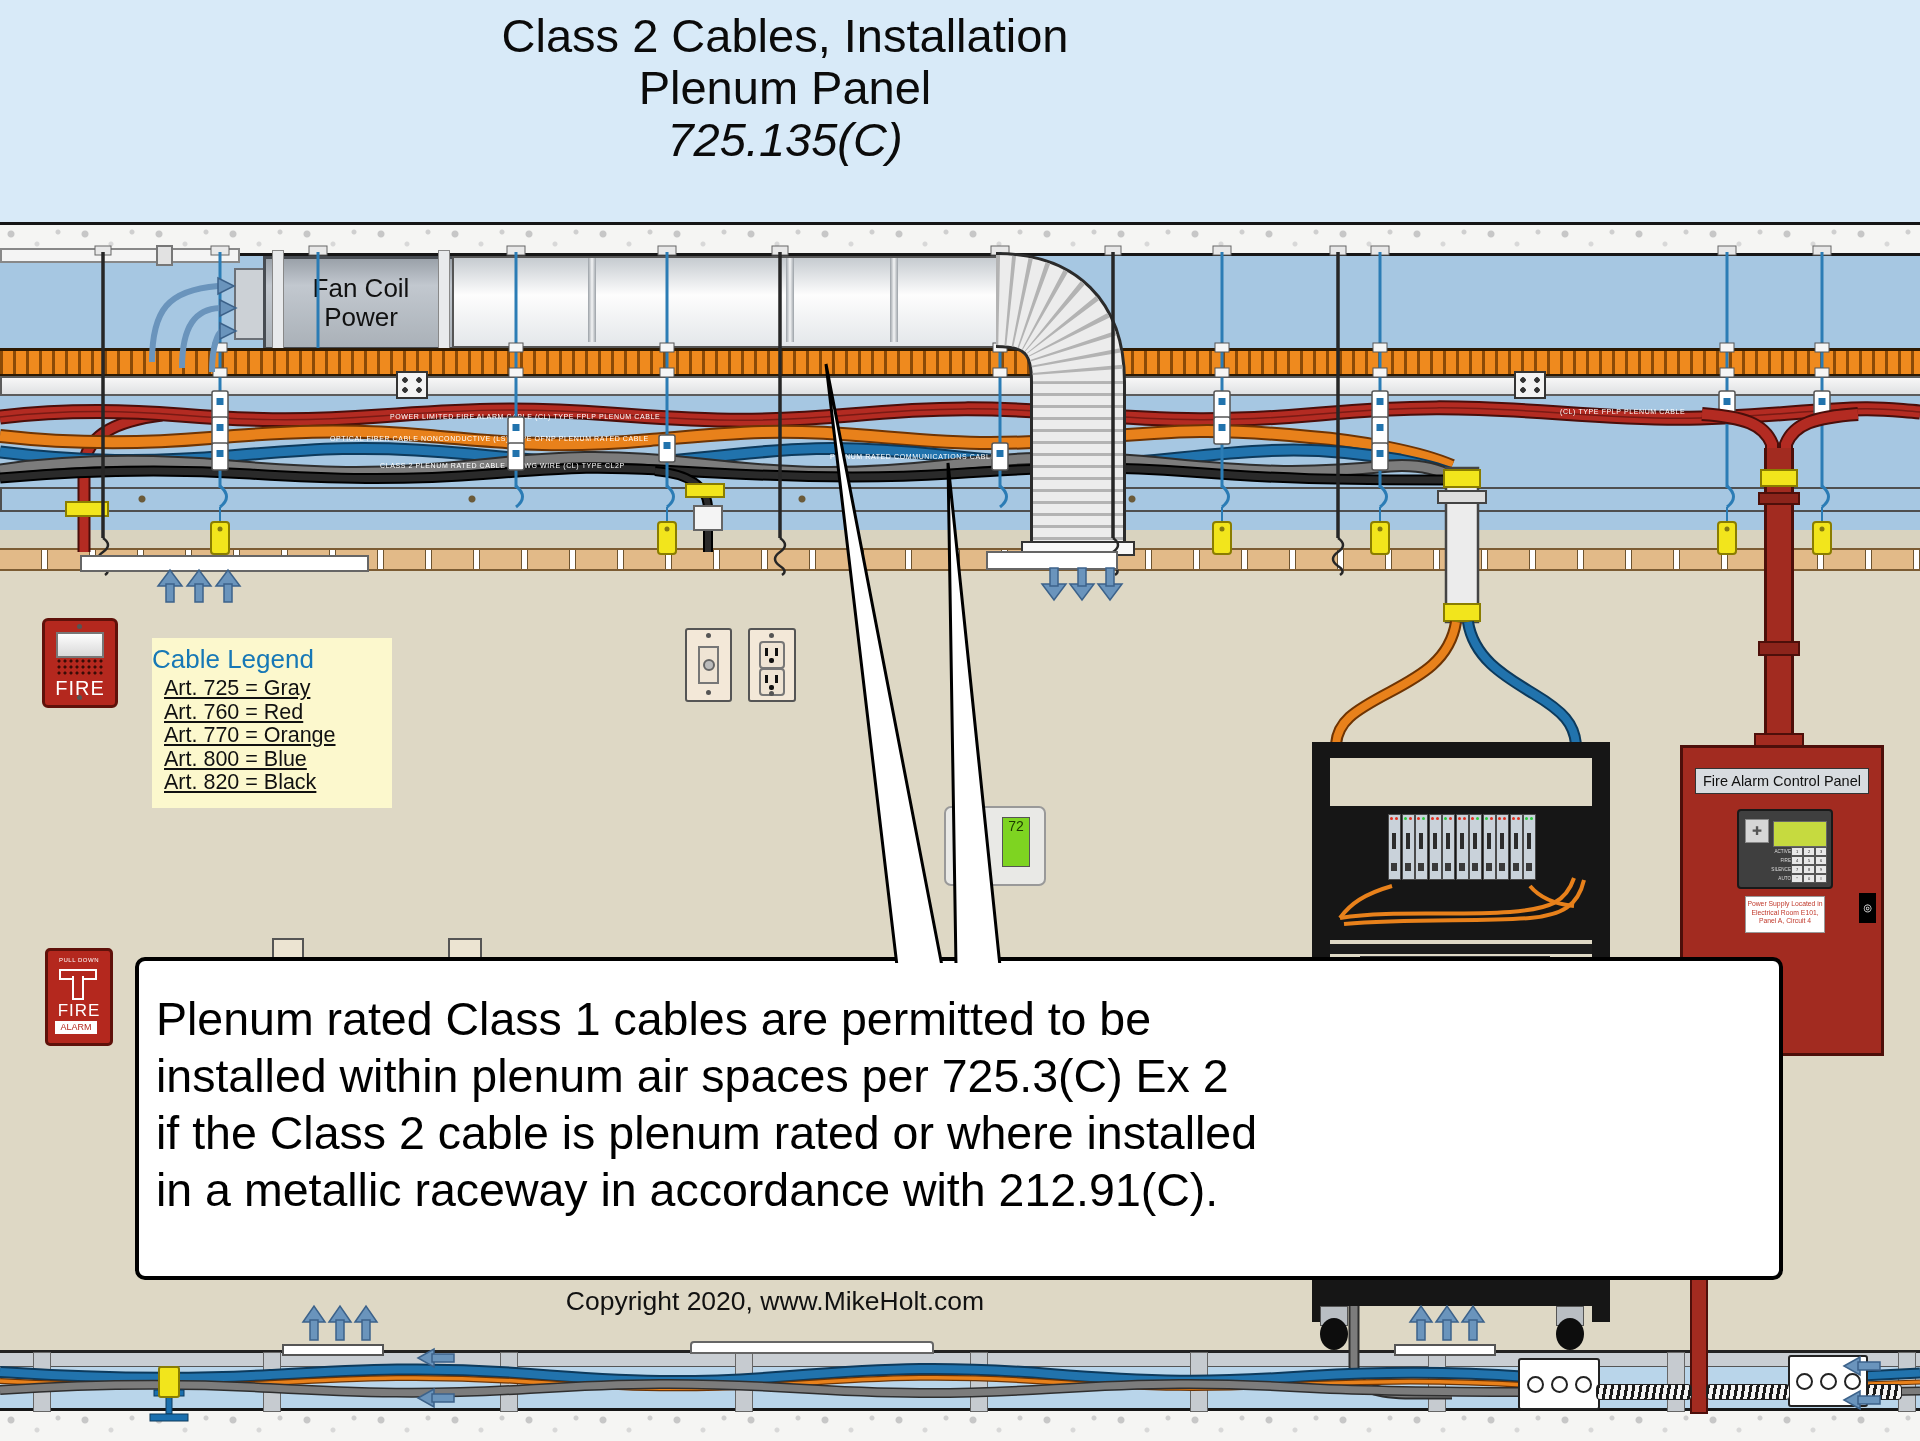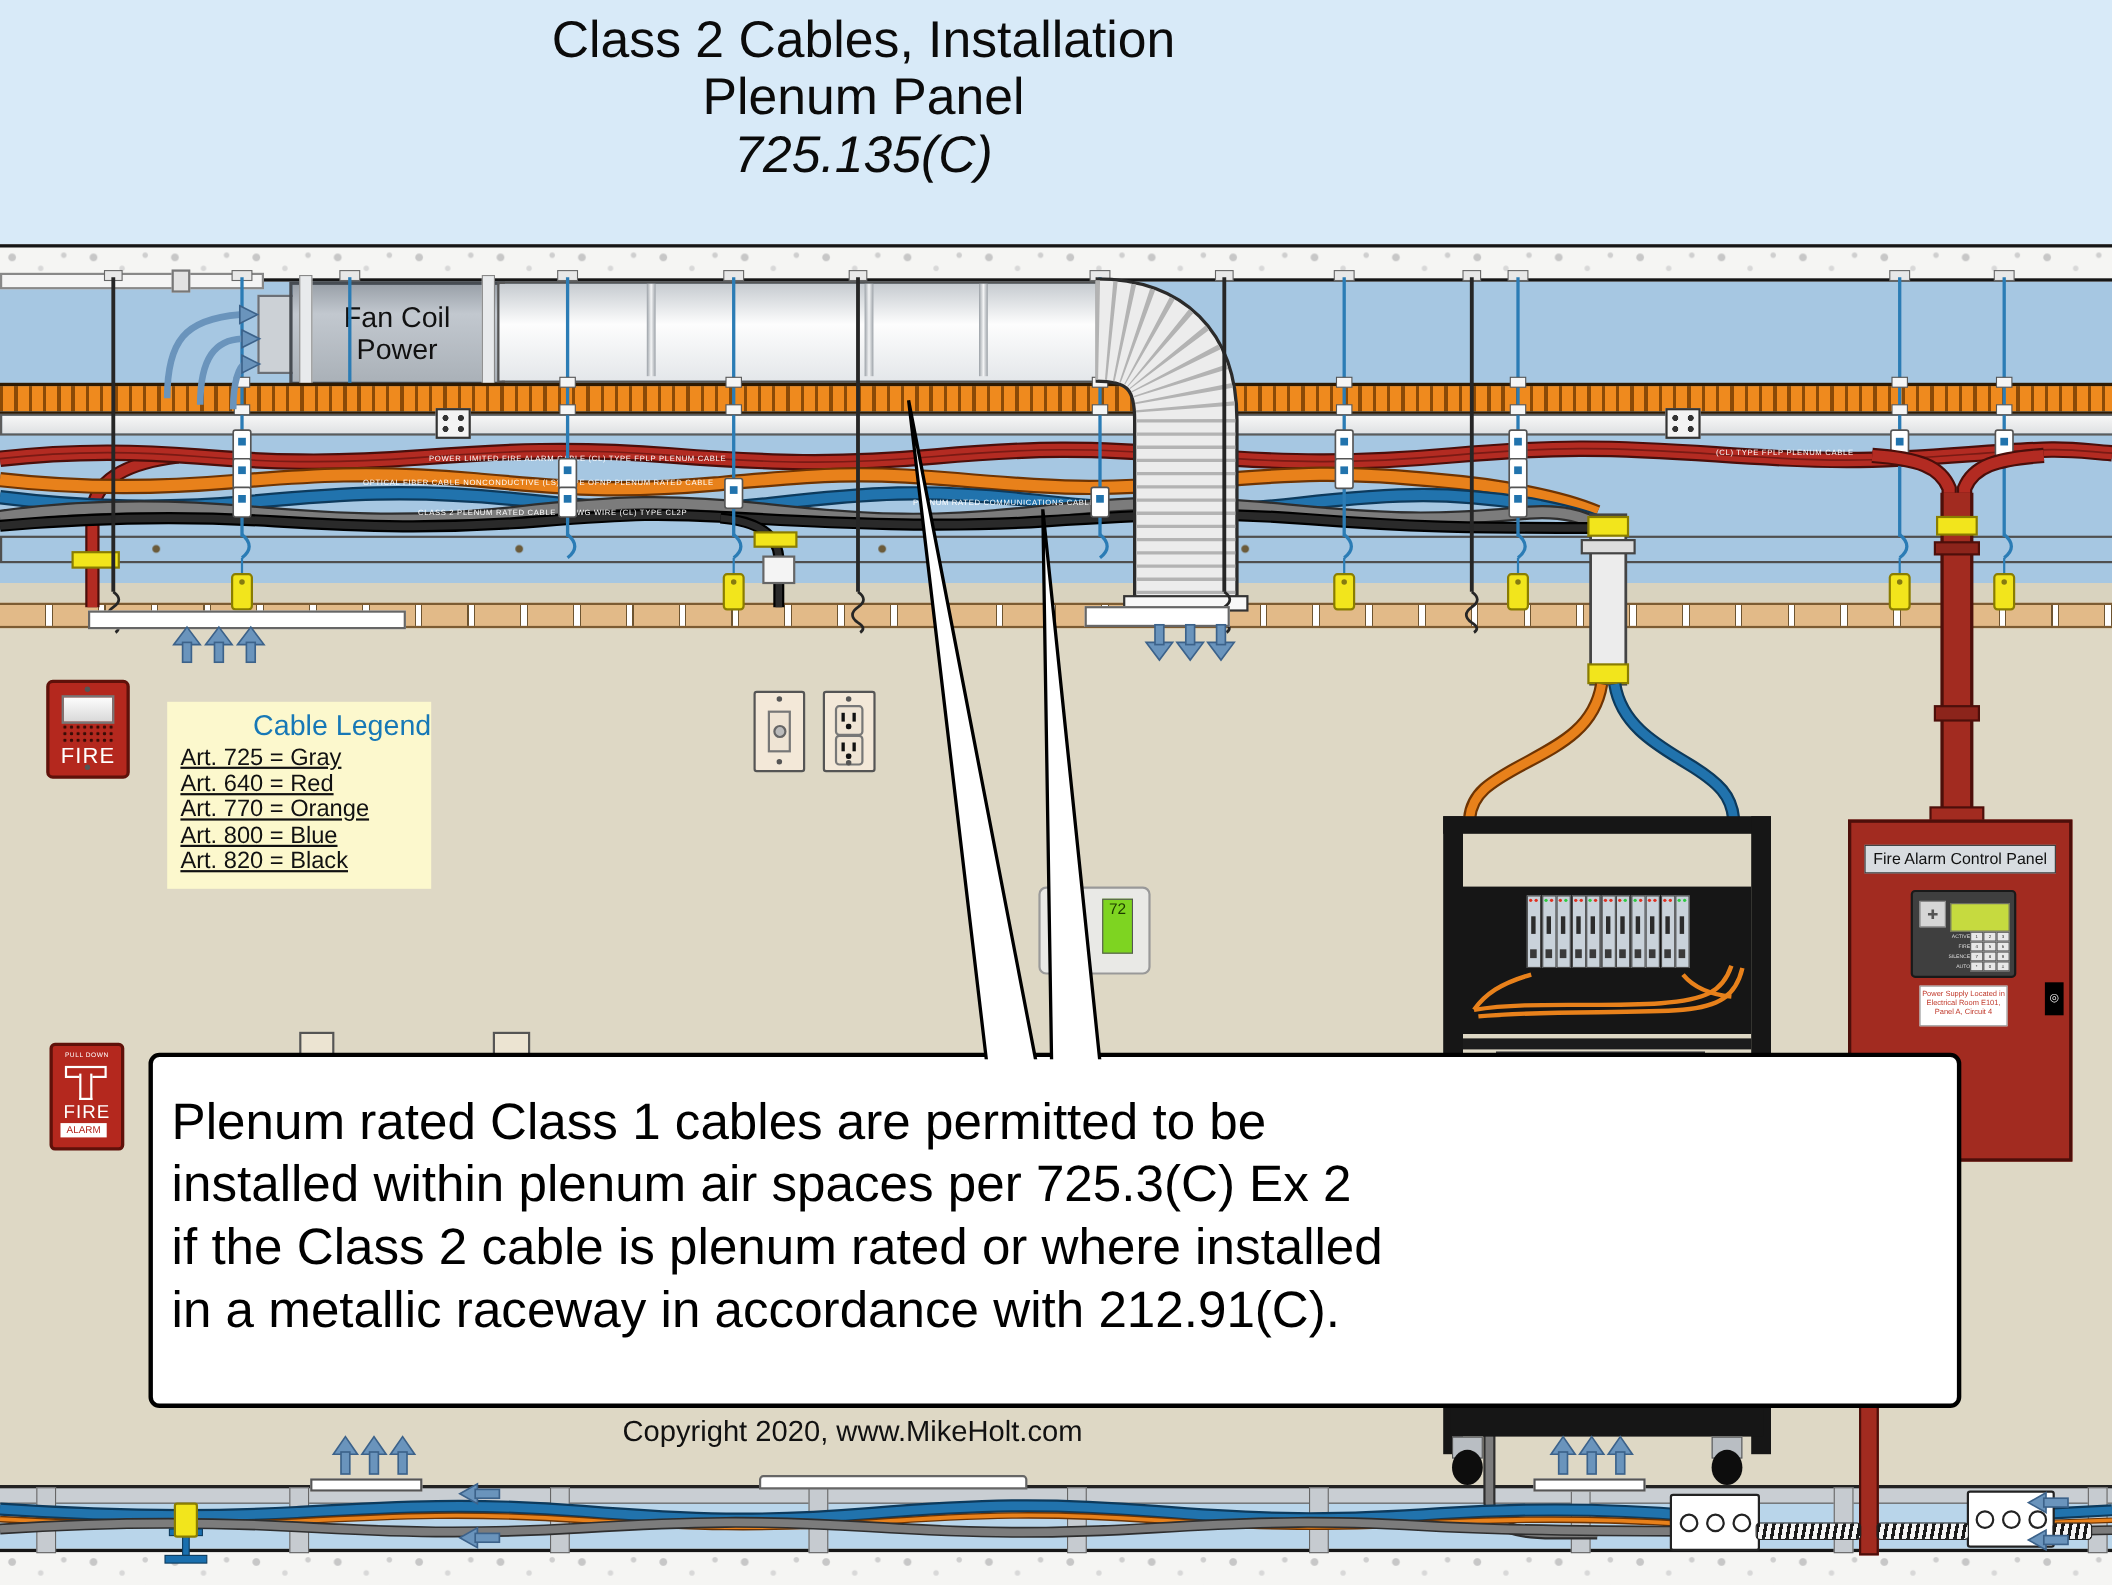--- a/index.html
+++ b/index.html
@@ -40,21 +40,21 @@
     background-image:radial-gradient(circle at 7px 7px,#333 2.5px,transparent 3px),radial-gradient(circle at 21px 7px,#333 2.5px,transparent 3px),radial-gradient(circle at 7px 17px,#333 2.5px,transparent 3px),radial-gradient(circle at 21px 17px,#333 2.5px,transparent 3px);}
   #pipe2{left:0;top:487px;width:1920px;height:21px;background:linear-gradient(#ffffff,#dadcdf);border:2px solid #4f4f4f;z-index:14;
     background-image:radial-gradient(circle at 140px 10px,#6b5b3a 3px,transparent 4px);background-size:330px 21px;}
   .grille{position:absolute;background:#fff;border:2px solid #666;z-index:40;}
   
   #horn{left:42px;top:618px;width:70px;height:84px;background:#b4281e;border:3px solid #5f110a;border-radius:6px;z-index:50;}
   #horn .strobe{position:absolute;left:11px;top:11px;width:44px;height:22px;background:linear-gradient(#fdfdfd,#d9d9d9);border:2px solid #777;}
   #horn .grille-dots{position:absolute;left:11px;top:37px;width:48px;height:18px;background-image:radial-gradient(#380c06 1.3px,transparent 1.8px);background-size:6px 6px;}
   #horn .txt{position:absolute;left:0;top:56px;width:100%;text-align:center;color:#fff;font-size:20px;letter-spacing:1px;}
   #legend{left:152px;top:638px;width:240px;height:164px;background:#fcf8cd;z-index:50;padding-top:6px;}
-  #legend .lt{text-align:right;color:#1778b6;font-size:26px;margin-bottom:2px;}
+  #legend .lt{text-align:left;color:#1778b6;font-size:26px;margin-bottom:2px;}
   #legend .li{margin-left:12px;color:#111;font-size:21.5px;line-height:23.5px;text-decoration:underline;}
   .wallplate{position:absolute;background:#f3e8d8;border:2px solid #555;border-radius:3px;z-index:50;}
   .screwdot{position:absolute;width:5px;height:5px;border-radius:50%;background:#555;}
   #coax-inner{position:absolute;left:11px;top:16px;width:17px;height:34px;background:#efe4d4;border:2px solid #777;}
   #coax-circle{position:absolute;left:16px;top:29px;width:8px;height:8px;border-radius:50%;border:2px solid #666;background:#bbb;}
   .socket{position:absolute;left:9px;width:22px;height:24px;background:#efe4d4;border:2px solid #777;border-radius:4px;}
   .slot{position:absolute;top:5px;width:3px;height:8px;background:#111;}
   .ghole{position:absolute;left:8px;top:15px;width:5px;height:5px;background:#111;border-radius:2px;}
   #thermostat{left:944px;top:806px;width:98px;height:76px;background:#e9e9e6;border:2px solid #999;border-radius:7px;z-index:50;}
   #thermostat .btn{position:absolute;left:8px;width:30px;height:13px;background:#f8f8f8;border:1px solid #777;font-size:7px;text-align:center;line-height:13px;color:#333;}
@@ -379,21 +379,21 @@
     <div class="screwdot" style="left:32px;top:3px;"></div>
     <div class="strobe"></div>
     <div class="grille-dots"></div>
     <div class="txt">FIRE</div>
     <div class="screwdot" style="left:32px;top:74px;"></div>
   </div>
 
   <div class="abs" id="legend">
     <div class="lt">Cable Legend</div>
     <div class="li">Art. 725 = Gray</div>
-    <div class="li">Art. 640 = Red</div>
+    <div class="li">Art. 760 = Red</div>
     <div class="li">Art. 770 = Orange</div>
     <div class="li">Art. 800 = Blue</div>
     <div class="li">Art. 820 = Black</div>
   </div>
 
   <div class="wallplate" style="left:685px;top:628px;width:43px;height:70px;">
     <div class="screwdot" style="left:19px;top:3px;"></div>
     <div id="coax-inner"></div>
     <div id="coax-circle"></div>
     <div class="screwdot" style="left:19px;top:60px;"></div>

